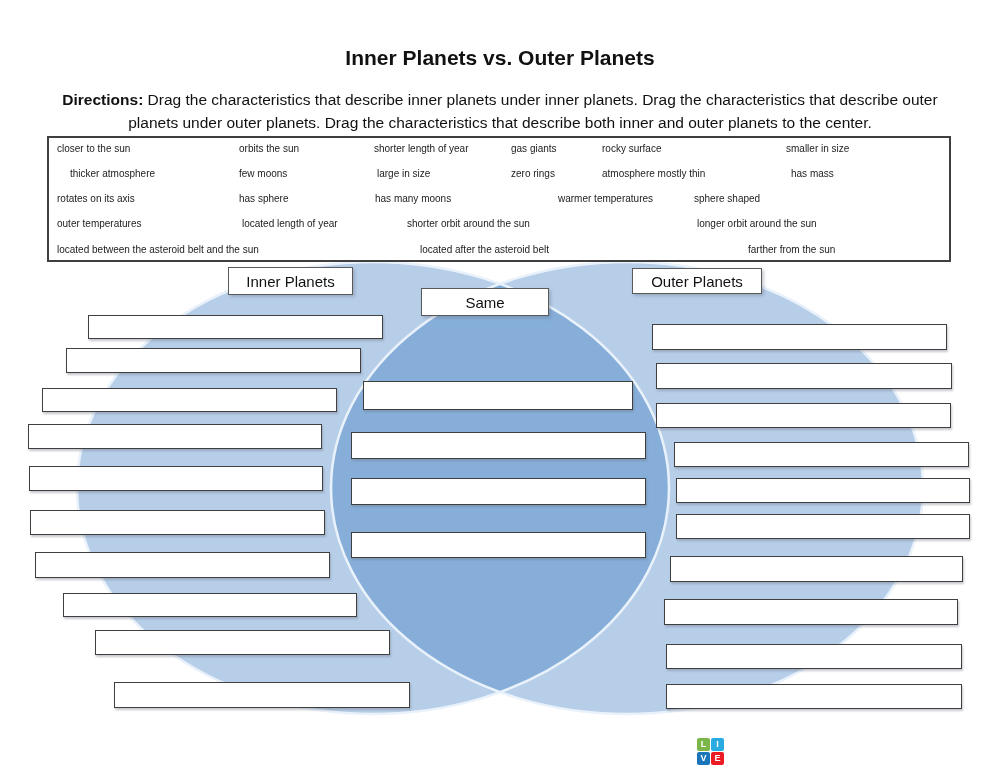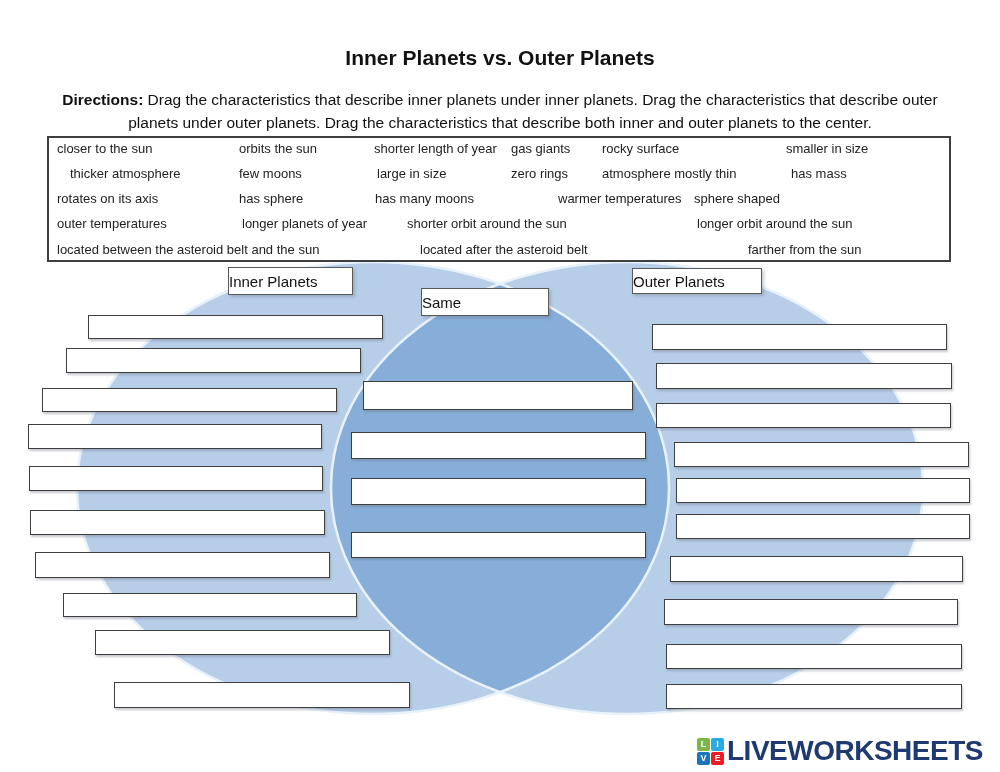--- a/index.html
+++ b/index.html
@@ -15,27 +15,27 @@
   }
   .directions{
     position:absolute;left:55px;top:88px;width:890px;margin:0;
     text-align:center;font-size:15.5px;line-height:23px;color:#111;
   }
   .bank{
     position:absolute;left:47px;top:136px;width:904px;height:126px;
     border:2px solid #3f3f3f;background:#ffffff;box-sizing:border-box;
   }
   .bank-item{
-    position:absolute;font-size:13px;line-height:16px;color:#222;
+    position:absolute;font-size:10px;line-height:16px;color:#222;
     white-space:nowrap;cursor:grab;
   }
   .venn{position:absolute;left:0;top:0;width:1000px;height:772px;}
   .vlabel{
     position:absolute;background:#ffffff;border:1.5px solid #595959;
-    box-sizing:border-box;display:flex;align-items:center;justify-content:flex-start;
+    box-sizing:border-box;display:flex;align-items:center;justify-content:center;
     font-size:15px;color:#111;box-shadow:2px 2px 3px rgba(100,110,125,0.35);
   }
   .slot{
     position:absolute;background:#ffffff;border:1.5px solid #3f3f3f;
     box-sizing:border-box;box-shadow:1px 2px 2px rgba(110,120,135,0.4);
   }
   .logo{
     position:absolute;left:697px;top:734px;height:34px;
     display:flex;align-items:center;gap:3px;cursor:pointer;
   }
@@ -92,21 +92,21 @@
   <span class="bank-item" style="left:602px;top:166px">atmosphere mostly thin</span>
   <span class="bank-item" style="left:791px;top:166px">has mass</span>
 
   <span class="bank-item" style="left:57px;top:191px">rotates on its axis</span>
   <span class="bank-item" style="left:239px;top:191px">has sphere</span>
   <span class="bank-item" style="left:375px;top:191px">has many moons</span>
   <span class="bank-item" style="left:558px;top:191px">warmer temperatures</span>
   <span class="bank-item" style="left:694px;top:191px">sphere shaped</span>
 
   <span class="bank-item" style="left:57px;top:216px">outer temperatures</span>
-  <span class="bank-item" style="left:242px;top:216px">longer planets of year</span>
+  <span class="bank-item" style="left:242px;top:216px">located length of year</span>
   <span class="bank-item" style="left:407px;top:216px">shorter orbit around the sun</span>
   <span class="bank-item" style="left:697px;top:216px">longer orbit around the sun</span>
 
   <span class="bank-item" style="left:57px;top:242px">located between the asteroid belt and the sun</span>
   <span class="bank-item" style="left:420px;top:242px">located after the asteroid belt</span>
   <span class="bank-item" style="left:748px;top:242px">farther from the sun</span>
 
   <div class="vlabel" style="left:228px;top:267px;width:125px;height:28px">
       <span>Inner Planets</span>
     </div>
@@ -144,16 +144,15 @@
   <div class="slot" style="left:666px;top:644px;width:296px;height:25px"></div>
   <div class="slot" style="left:666px;top:684px;width:296px;height:25px"></div>
 
   <div class="logo">
     <span class="logo-grid">
       <span style="background-color: rgb(122, 182, 72);">L</span>
       <span style="background-color: rgb(41, 171, 226);">I</span>
       <span style="background-color: rgb(27, 117, 187);">V</span>
       <span style="background-color: rgb(237, 28, 36);">E</span>
     </span>
-    <span class="logo-text" style="color: rgb(31, 58, 112);">LIVEWORKSHEETS</span>
   </div>
 
 </div>
 
 </body></html>

